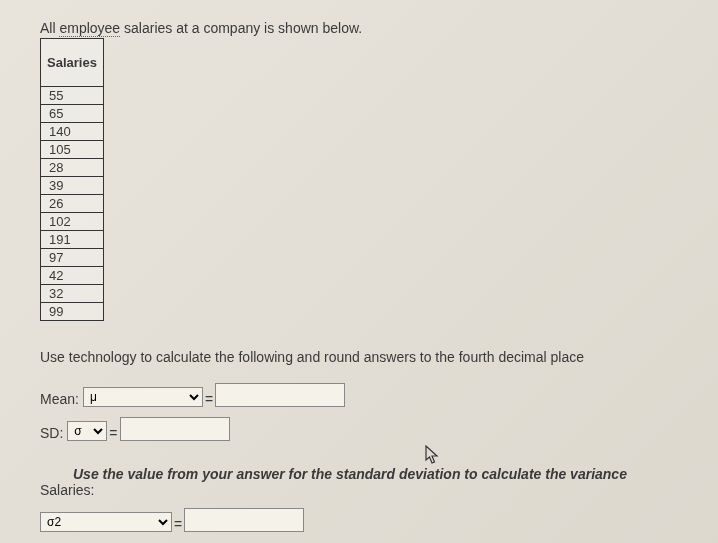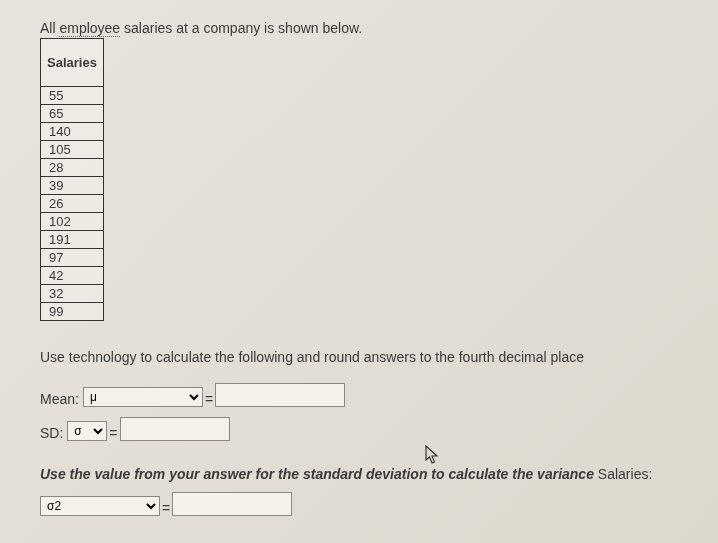--- a/index.html
+++ b/index.html
@@ -54,21 +54,21 @@
       padding: 1px 2px;
       height: 20px;
     }
     .mean-select {
       width: 120px;
     }
     .sd-select {
       width: 40px;
     }
     .var-select {
-      width: 120px;
+      width: 132px;
     }
     input[type="text"] {
       border: 1px solid #888;
       background: #f5f2ea;
       font-size: 12px;
       padding: 2px 4px;
       height: 18px;
     }
     .mean-input {
       width: 120px;
@@ -82,20 +82,21 @@
     .equals {
       margin: 0 2px;
     }
     .variance-prompt {
       margin-top: 25px;
       margin-bottom: 6px;
     }
     .italic {
       font-style: italic;
       font-weight: bold;
+      margin-left: 33px;
     }
     .cursor-icon {
       position: absolute;
       left: 425px;
       top: 445px;
       font-size: 18px;
       color: #333;
       pointer-events: none;
     }
   </style>

